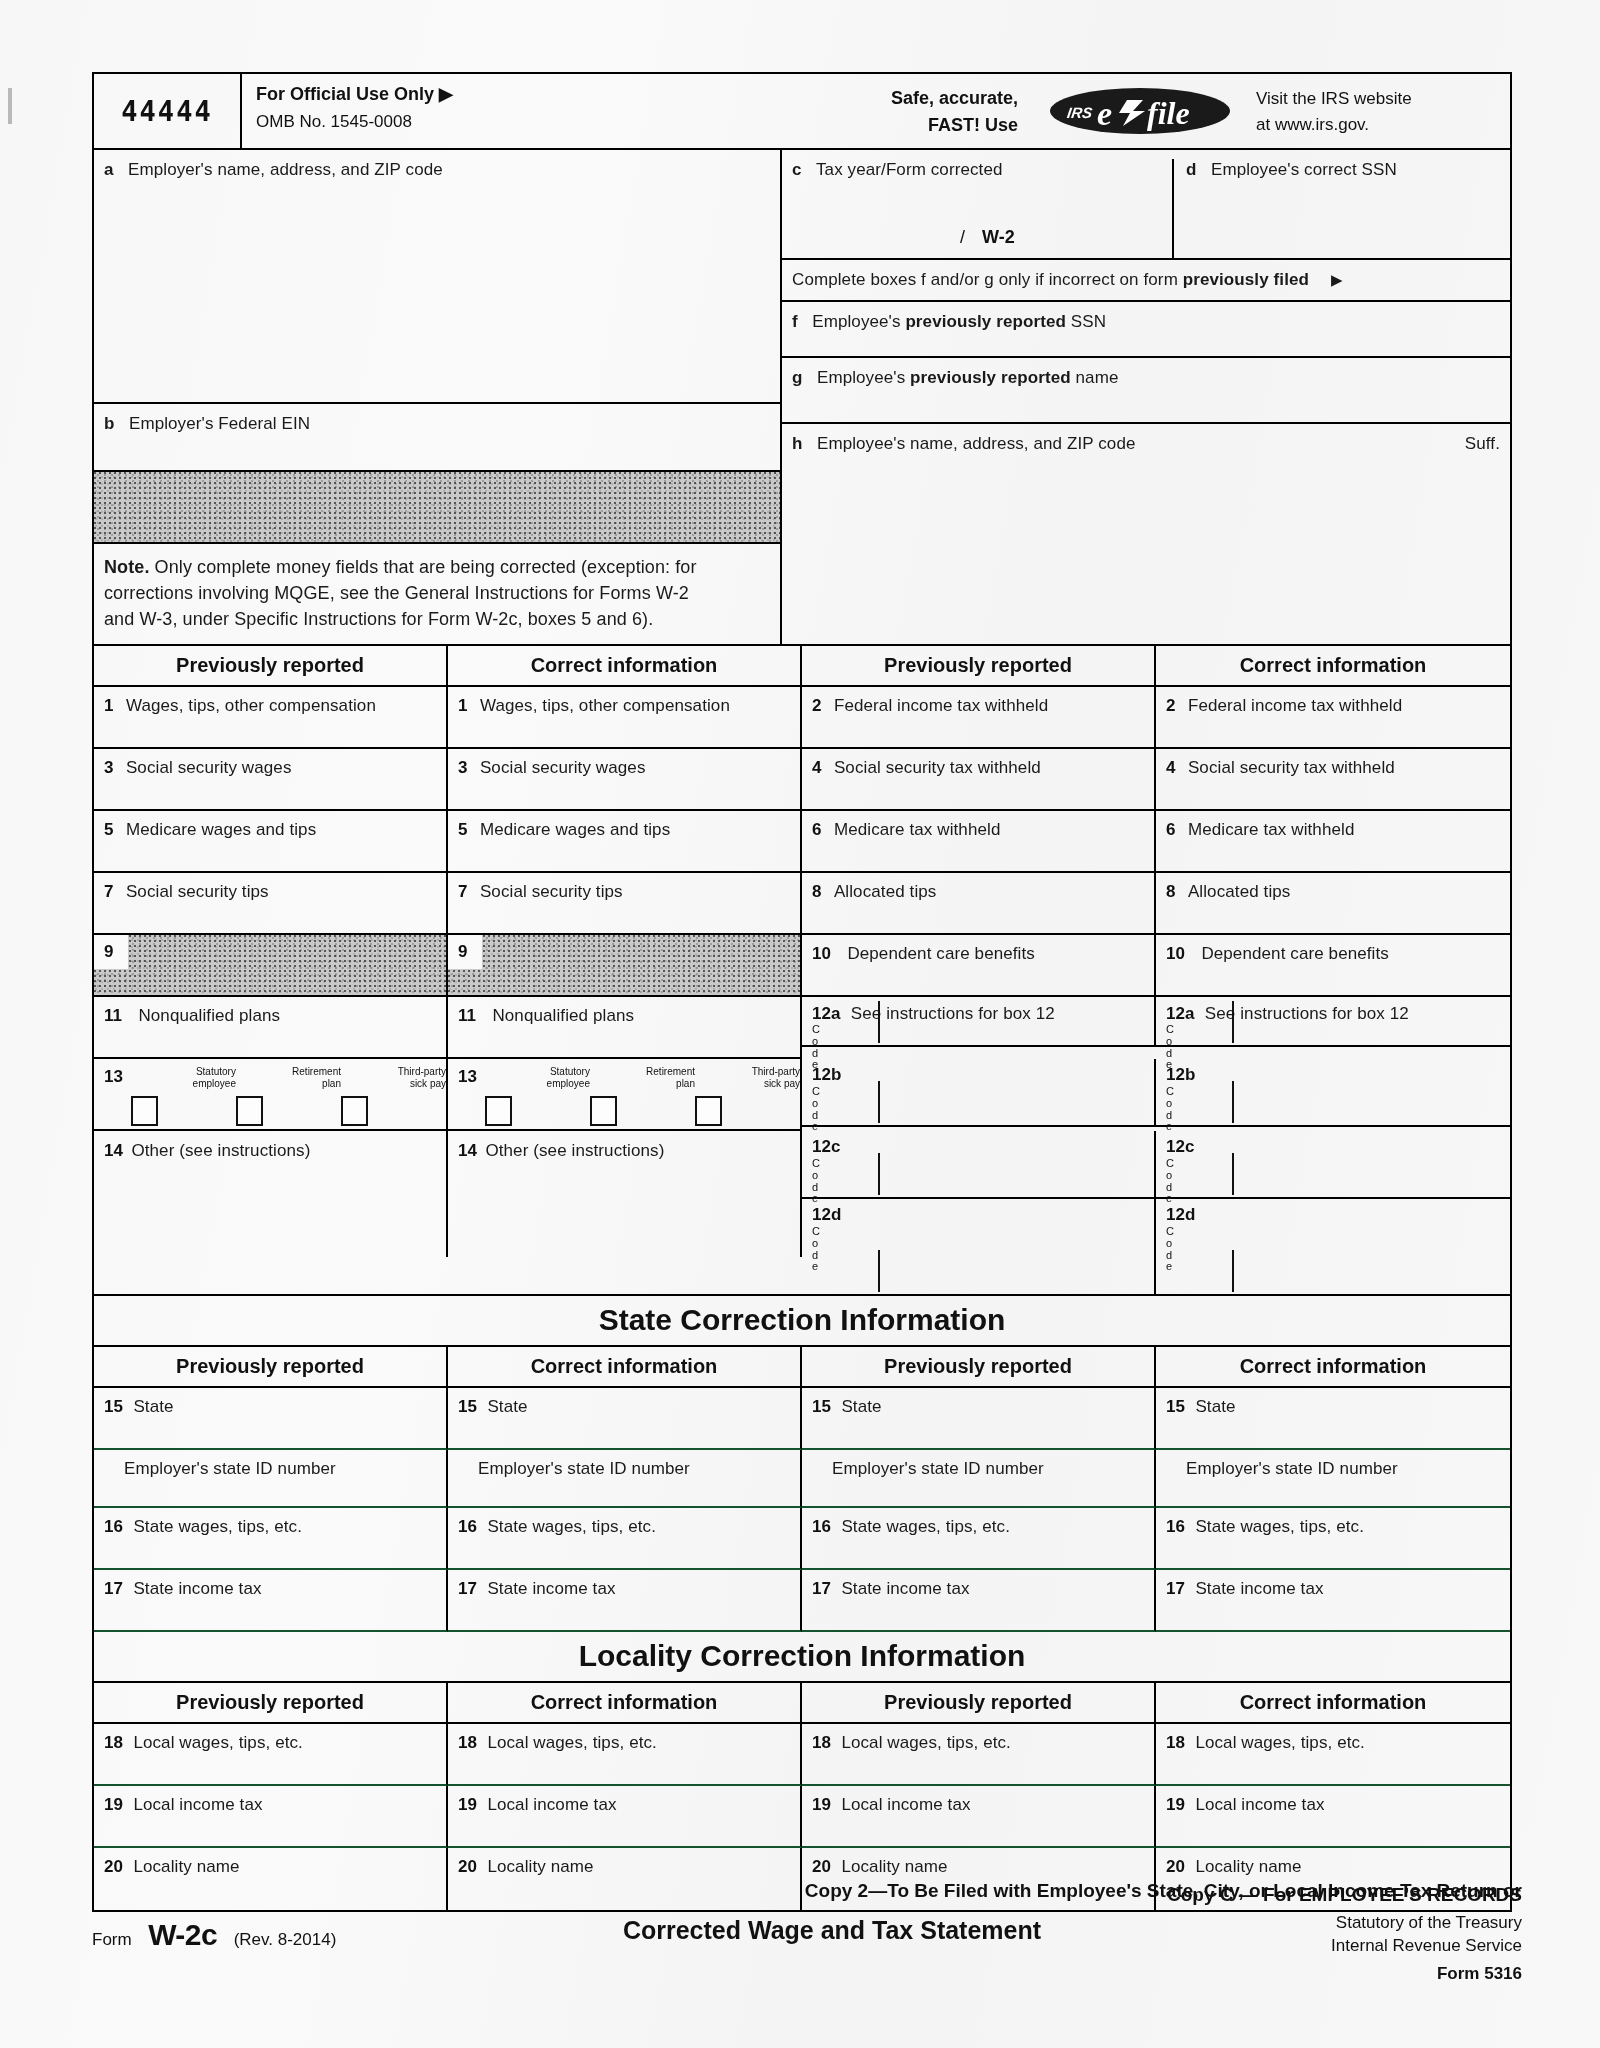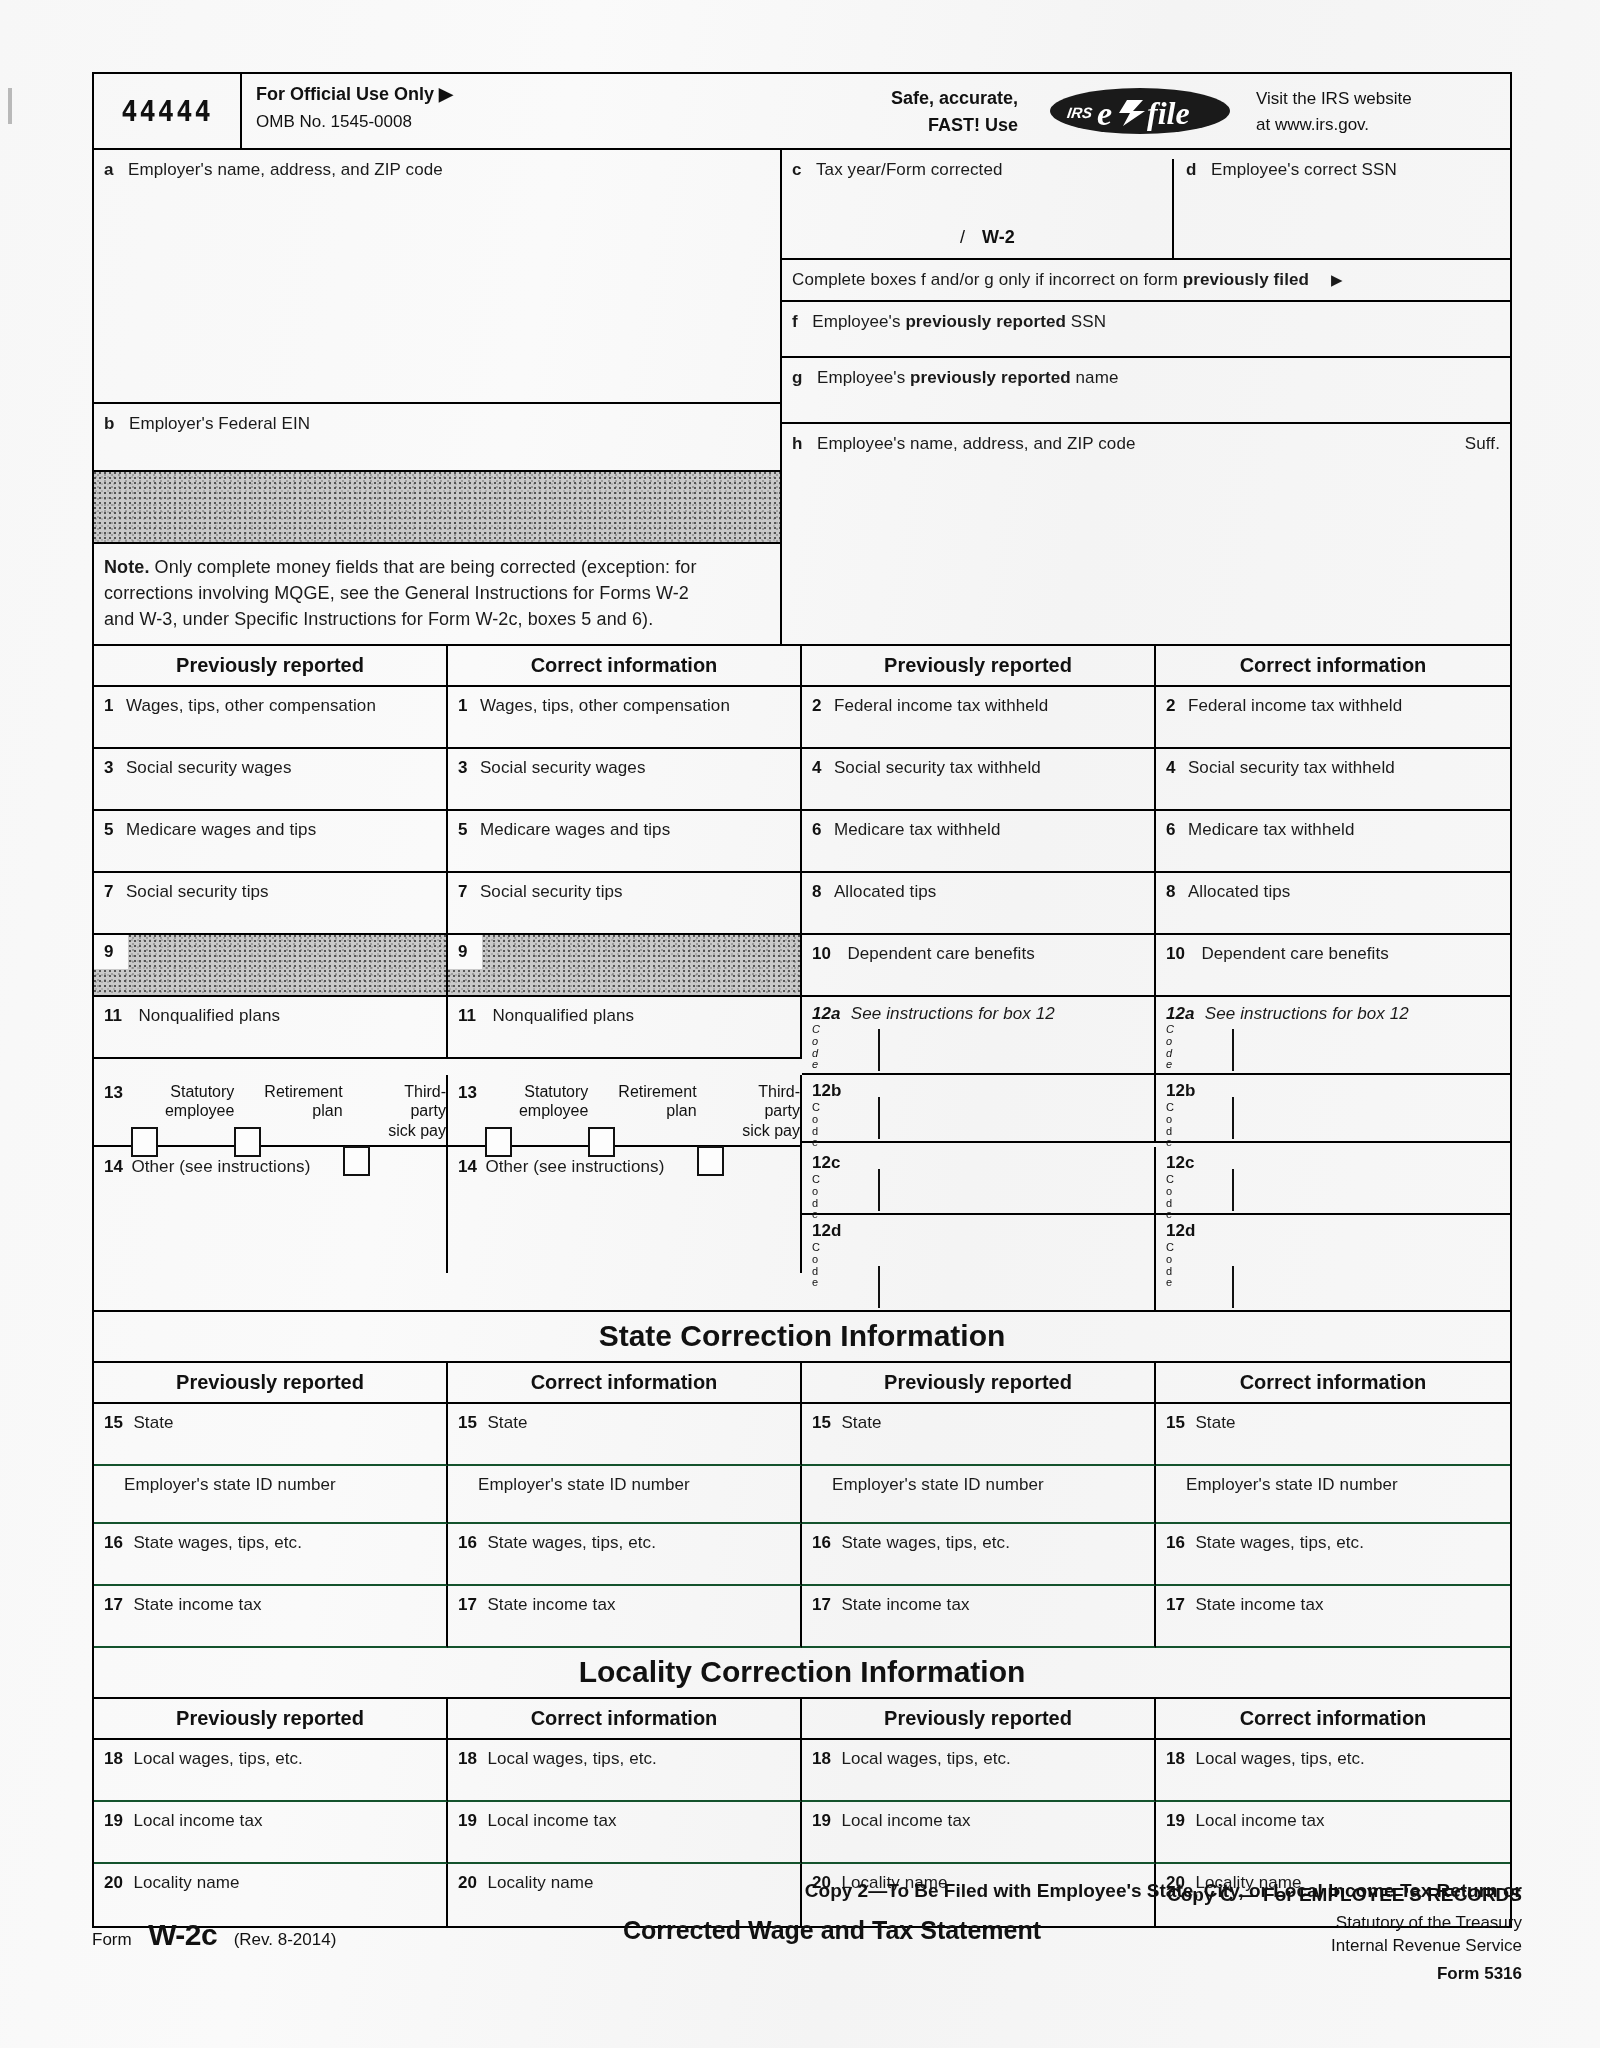--- a/index.html
+++ b/index.html
@@ -134,28 +134,28 @@
     position:absolute; left:0; top:0; width:34px; height:34px;
     background:#fafafa; font-weight:bold; font-size:17px;
     padding:7px 0 0 10px;
   }
 
   
   .b13 { height:72px; padding:7px 0 0 10px; border-bottom:2px solid #000; position:relative;text-align:right; }
   .b13-inner { display:flex; }
   .b13 .n { font-weight:bold; font-size:17px; margin-right:8px; padding-top:1px; }
   .b13 .grp { width:176px; }
-  .b13 .txt { font-size:16px; line-height:1.2;margin-left:30px; }
+  .b13 .txt { font-size:10px; line-height:1.2;margin-left:30px; }
   .b13 .bx { width:27px; height:30px; border:2px solid #111; background:#fdfdfd; margin-top:6px; }
 
   .b14 { height:126px; padding:9px 0 0 10px; }
 
   
   .b12 { position:relative; height:68px; border-bottom:2px solid #000; padding:6px 0 0 10px; }
-  .b12.first { height:78px;font-style:italic; }
+  .b12.first { height:50px; }
   .b12.last { height:95px; border-bottom:none; }
   .b12 .t { font-weight:bold; font-size:17px; }
   .b12 .code {
     position:absolute; left:10px; top:27px;
     font-size:11px; line-height:1.06; letter-spacing:0;
   }
   .b12 .vline {
     position:absolute; left:76px; bottom:2px; width:2px; background:#111; height:42px;
   }
   .b12.last .vline { height:42px; }

